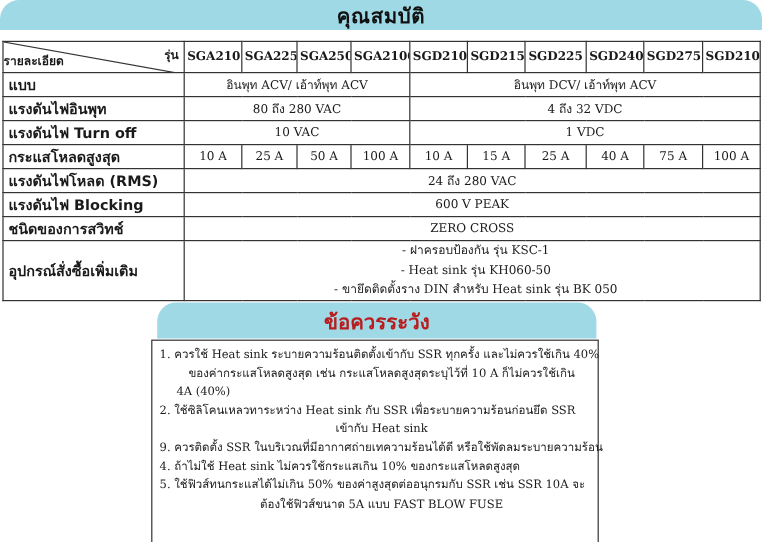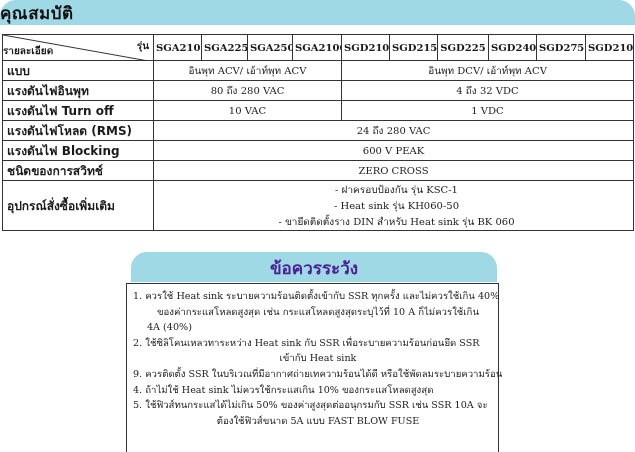--- a/index.html
+++ b/index.html
@@ -3,21 +3,21 @@
 <meta charset="utf-8">
 <style>
   html, body { margin: 0; padding: 0; }
   body {
     width: 635px; height: 452px; background: #ffffff; position: relative; overflow: hidden;
     font-family: "DejaVu Serif", "Liberation Serif", serif; color: #1a1a1a;
   }
   .banner {
     position: absolute; left: 0; top: 0; width: 635px; height: 25px;
     background: #9fd9e6; border-radius: 16px 16px 0 0;
-    display: flex; align-items: center; justify-content: flex-start;
+    display: flex; align-items: center; justify-content: center;
   }
   .banner-title {
     font-family: "DejaVu Sans", "Liberation Sans", sans-serif; font-weight: bold;
     font-size: 17px; color: #111; letter-spacing: 0.5px;
   }
   table.spec {
     position: absolute; left: 2px; top: 34px; width: 631px;
     border-collapse: collapse; table-layout: fixed;
     font-size: 10px;
   }
@@ -42,21 +42,21 @@
   }
   td.accessories { text-align: right; padding-left: 8px !important; height: 49px !important; }
   td.accessories div { font-size: 10px; line-height: 16px; }
   .banner2 {
     position: absolute; left: 131px; top: 252px; width: 366px; height: 30px;
     background: #9fd9e6; border-radius: 16px 16px 0 0;
     display: flex; align-items: center; justify-content: center;
   }
   .banner2-title {
     font-family: "DejaVu Sans", "Liberation Sans", sans-serif; font-weight: bold;
-    font-size: 17px; color: #4c1d95;
+    font-size: 17px; color: #b91c1c;
   }
   .caution-box {
     position: absolute; left: 126px; top: 283px; width: 373px; height: 172px;
     border: 1.5px solid #333; box-sizing: border-box; padding: 4px 6px;
     font-size: 9.6px; line-height: 15.6px;
   }
   .caution-box .line { white-space: nowrap; }
   .caution-box .indent { padding-left: 11px; text-align: center; }
   .caution-box .indent2 { padding-left: 14px; }
 </style>
@@ -110,37 +110,50 @@
     <td class="lbl">แรงดันไฟอินพุท</td>
     <td colspan="4">80 ถึง 280 VAC</td>
     <td colspan="6">4 ถึง 32 VDC</td>
   </tr>
   <tr>
     <td class="lbl">แรงดันไฟ Turn off</td>
     <td colspan="4">10 VAC</td>
     <td colspan="6">1 VDC</td>
   </tr>
   <tr>
+    <td class="lbl">กระแสโหลดสูงสุด</td>
+    <td>10 A</td>
+    <td>25 A</td>
+    <td>50 A</td>
+    <td>100 A</td>
+    <td>10 A</td>
+    <td>15 A</td>
+    <td>25 A</td>
+    <td>40 A</td>
+    <td>75 A</td>
+    <td>100 A</td>
+  </tr>
+  <tr>
     <td class="lbl">แรงดันไฟโหลด (RMS)</td>
     <td colspan="10">24 ถึง 280 VAC</td>
   </tr>
   <tr>
     <td class="lbl">แรงดันไฟ Blocking</td>
     <td colspan="10">600 V PEAK</td>
   </tr>
   <tr>
     <td class="lbl">ชนิดของการสวิทช์</td>
     <td colspan="10">ZERO CROSS</td>
   </tr>
   <tr>
     <td class="lbl">อุปกรณ์สั่งซื้อเพิ่มเติม</td>
     <td colspan="10" class="accessories">
       <div>- ฝาครอบป้องกัน รุ่น KSC-1</div>
       <div>- Heat sink รุ่น KH060-50</div>
-      <div>- ขายึดติดตั้งราง DIN สำหรับ Heat sink รุ่น BK 060</div>
+      <div>- ขายึดติดตั้งราง DIN สำหรับ Heat sink รุ่น BK 050</div>
     </td>
   </tr>
 </tbody>
   </table>
 
 <div class="banner2">
   <span class="banner2-title">ข้อควรระวัง</span>
 </div>
 
 <div class="caution-box">

